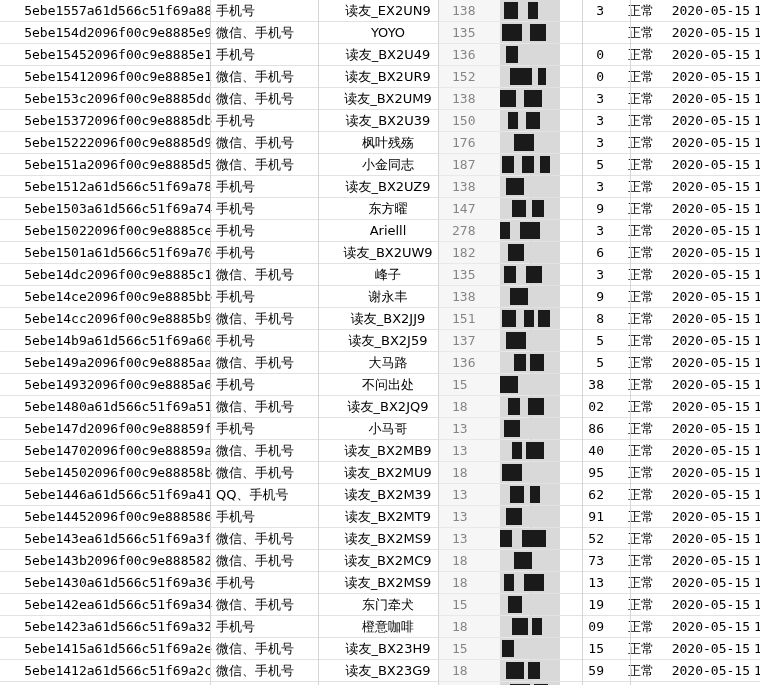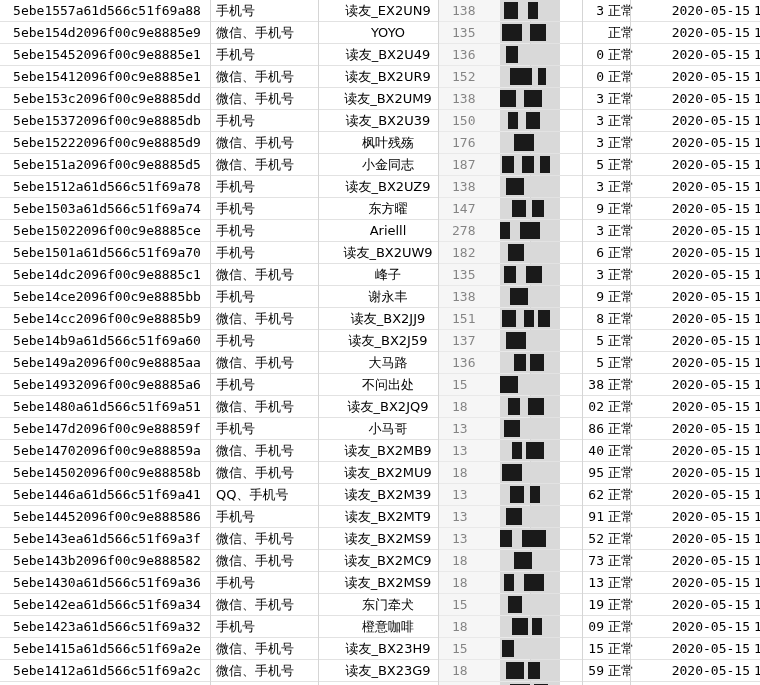--- a/index.html
+++ b/index.html
@@ -28,27 +28,27 @@
     border-bottom: 1px solid #e2e2e2;
     height: 21px;
     padding: 0 2px;
     font-size: 13px;
     line-height: 21px;
     white-space: nowrap;
     overflow: hidden;
     vertical-align: middle;
     color: #000000;
   }
-  .c-id     { width: 210px; text-align: center;   font-family: "DejaVu Sans Mono", monospace; font-size: 12.5px; }
+  .c-id     { width: 210px; text-align: right;   font-family: "DejaVu Sans Mono", monospace; font-size: 12.5px; }
   .c-type   { width: 108px; text-align: left;   padding-left: 6px; }
   .c-nick   { width: 120px; text-align: center; }
   .c-num    { width: 44px;  text-align: left;   font-family: "DejaVu Sans Mono", monospace; }
   .c-mask   { width: 60px;  text-align: left;   padding: 0; }
   .c-amt    { width: 40px;  text-align: right;  font-family: "DejaVu Sans Mono", monospace; padding-right: 4px; }
-  .c-stat   { width: 46px;  text-align: left;   padding-left: 4px; }
+  .c-stat   { width: 46px;  text-align: right;   padding-left: 4px; }
   .c-date   { width: 92px;  text-align: right;   font-family: "DejaVu Sans Mono", monospace; }
   .c-time   { width: 70px;  text-align: left;   font-family: "DejaVu Sans Mono", monospace; }
 
   .masked {
     display: block;
     height: 21px;
     width: 100%;
     position: relative;
     overflow: hidden;
   }

